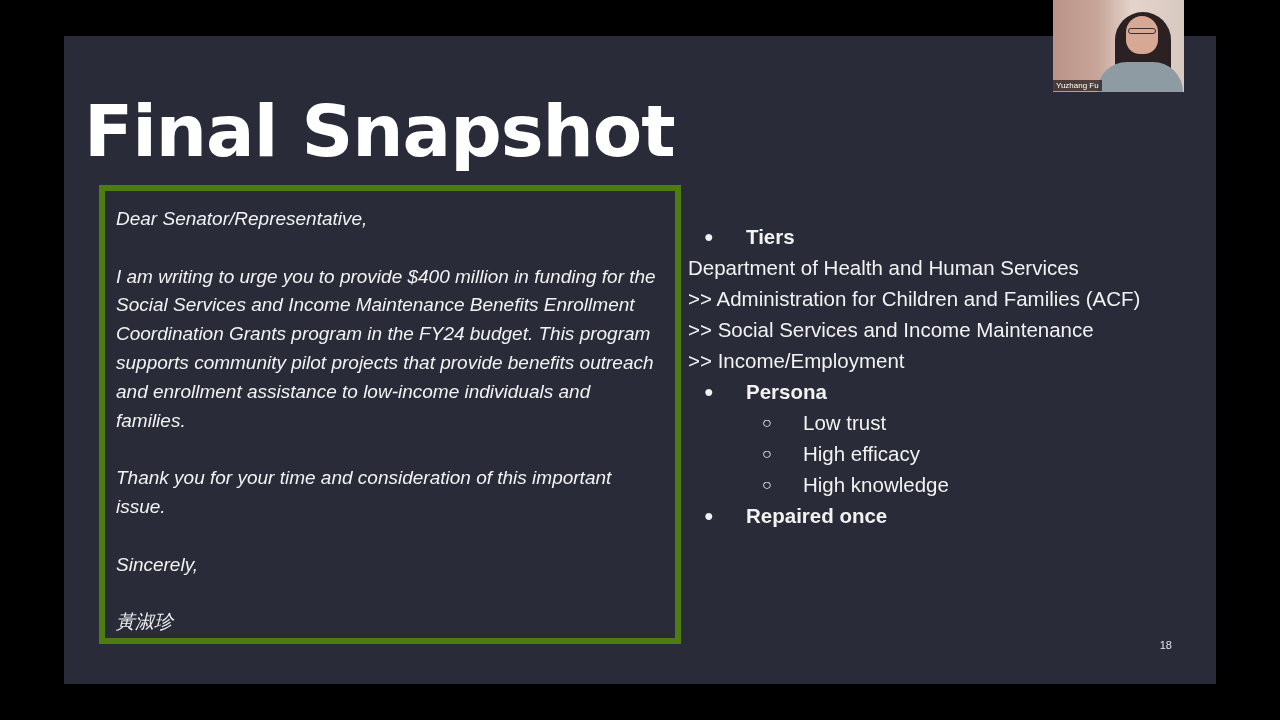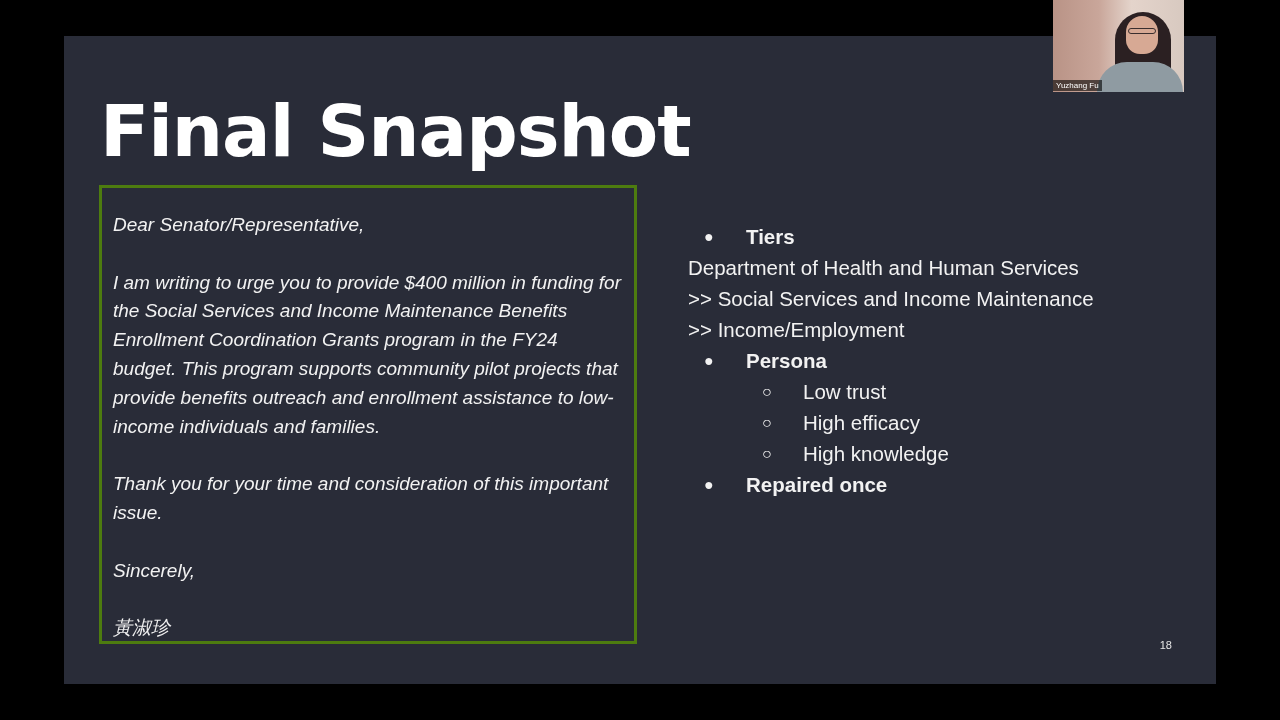--- a/index.html
+++ b/index.html
@@ -1,22 +1,22 @@
 <!DOCTYPE html>
 <html><head>
 <meta charset="utf-8">
 <style>
   html, body { margin:0; padding:0; }
   body { width:1280px; height:720px; background:#000; position:relative; overflow:hidden;
          font-family:"Liberation Sans", "DejaVu Sans", sans-serif; }
   .slide { position:absolute; left:64px; top:36px; width:1152px; height:648px; background:#292c38; }
-  .title { position:absolute; left:36px; top:50px; margin:0; font-family:"DejaVu Sans", sans-serif;
+  .title { position:absolute; left:20px; top:50px; margin:0; font-family:"DejaVu Sans", sans-serif;
            font-weight:bold; font-size:72px; color:#ffffff; letter-spacing:-1px; line-height:90px; }
-  .letter-box { position:absolute; left:35px; top:149px; width:538px; height:459px;
-                border:3px solid #4d7c0f; box-sizing:border-box; padding:23px 10px 0 11px; }
+  .letter-box { position:absolute; left:35px; top:149px; width:582px; height:459px;
+                border:6px solid #4d7c0f; box-sizing:border-box; padding:14px 10px 0 11px; }
   .letter-box p { margin:0; color:#f2f2f2; font-style:italic; font-size:19px; line-height:28.8px; }
   .letter-box p.gap { margin-top:28.8px; }
   .right { position:absolute; left:624px; top:185px; width:520px; color:#f2f2f2; font-size:20.5px; line-height:31px; }
   .row { position:relative; white-space:nowrap; }
   .b1 { padding-left:58px; font-weight:bold; }
   .b1 .dot { position:absolute; left:16px; top:0; font-size:16px; font-weight:normal; }
   .b2 { padding-left:115px; }
   .b2 .ring { position:absolute; left:74px; top:0; font-size:16px; }
   .page-num { position:absolute; right:44px; top:603px; color:#e6e6e6; font-size:11px; }
   .webcam { position:absolute; left:1053px; top:0; width:131px; height:92px;
@@ -40,20 +40,21 @@
     <p class="gap">Sincerely,</p>
     <p class="gap">黃淑珍</p>
   </div>
 
   <div class="right">
     <div class="row b1">
       <span class="dot">●</span>
       <span>Tiers</span>
     </div>
     <div class="row">Department of Health and Human Services</div>
+    <div class="row">&gt;&gt; Administration for Children and Families (ACF)</div>
     <div class="row">&gt;&gt; Social Services and Income Maintenance</div>
     <div class="row">&gt;&gt; Income/Employment</div>
 
     <div class="row b1">
       <span class="dot">●</span>
       <span>Persona</span>
     </div>
     <div class="row b2">
       <span class="ring">○</span>
       <span>Low trust</span>

